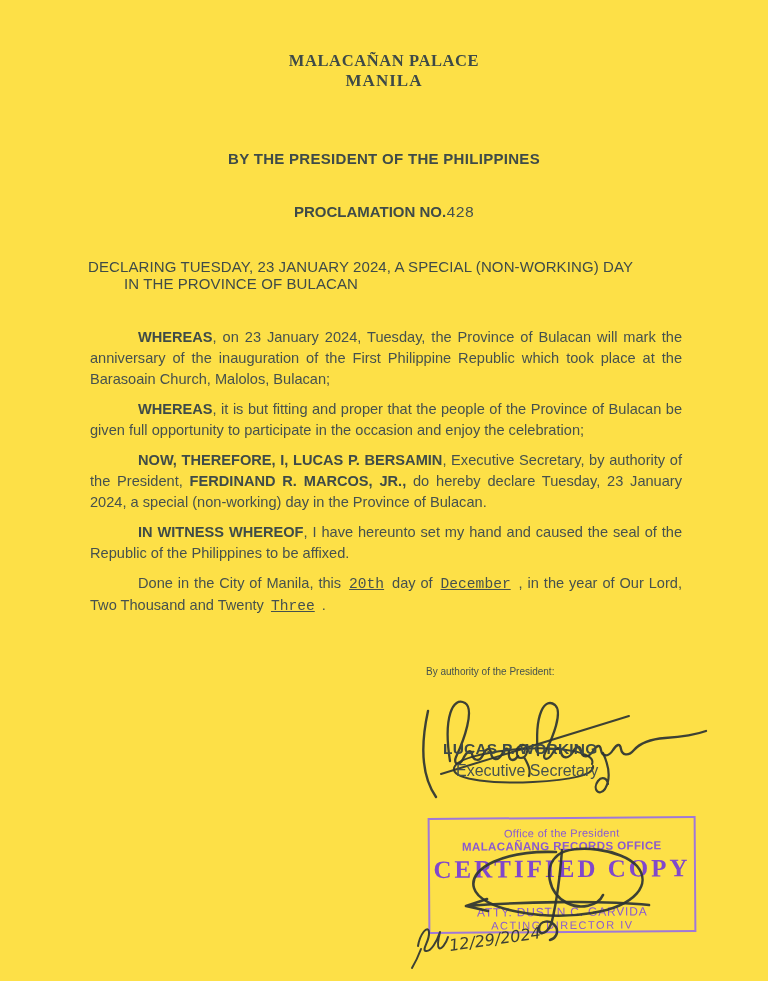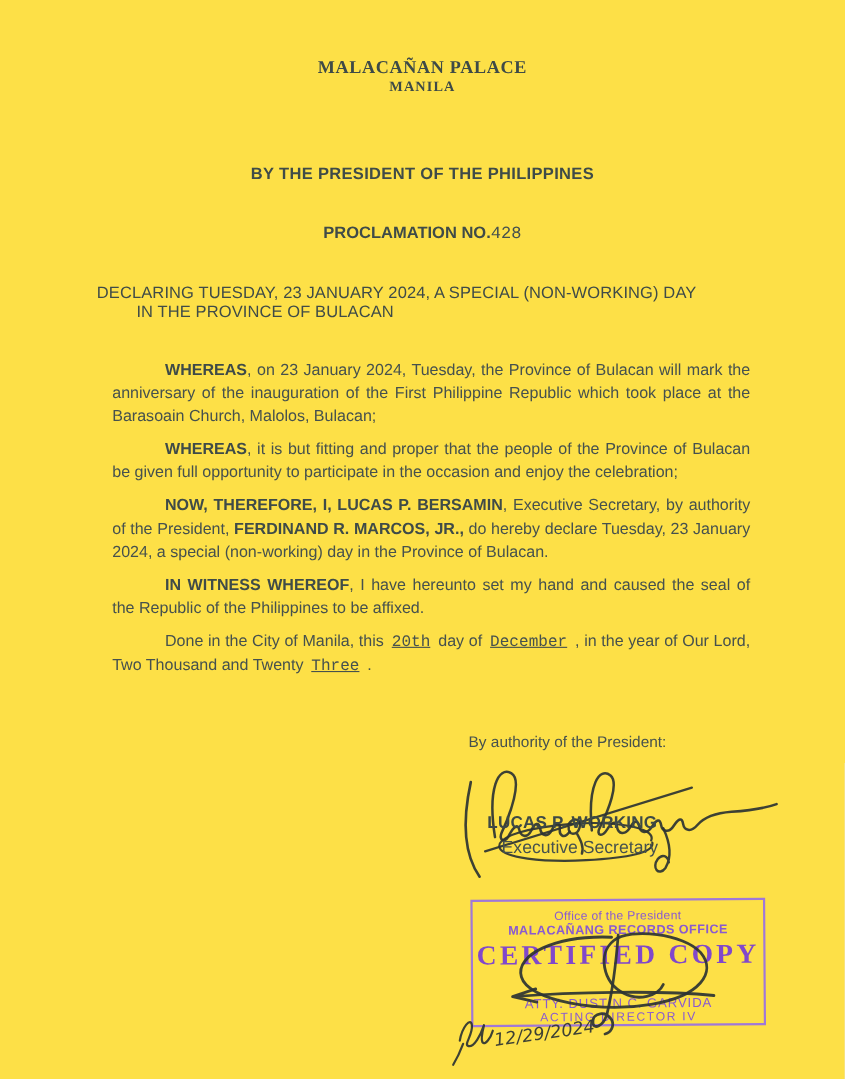--- a/index.html
+++ b/index.html
@@ -12,32 +12,32 @@
     font-family:"Liberation Sans",sans-serif;
     color:#46514e;
   }
   .abs{position:absolute;}
   .center{left:0;right:0;text-align:center;}
   .serif{font-family:"Liberation Serif",serif;}
   .mono{font-family:"Liberation Mono",monospace;padding:0 3px;text-decoration:underline;}
   .b{font-weight:bold;color:#3f4b48;}
 
   .palace{top:51px;font-size:16.5px;font-weight:bold;letter-spacing:.6px;color:#3e4a47;}
-  .manila{top:71px;font-size:13px;font-weight:bold;letter-spacing:1px;color:#3e4a47;}
+  .manila{top:71px;font-size:17px;font-weight:bold;letter-spacing:1px;color:#3e4a47;}
   .byline{top:150px;font-size:15px;font-weight:bold;letter-spacing:.3px;color:#3f4b48;}
   .procline{top:203px;font-size:15px;font-weight:bold;color:#3f4b48;}
   .procline .num{font-family:"Liberation Mono",monospace;font-weight:normal;font-size:15.5px;color:#46514e;}
 
   .title{left:88px;top:258px;width:600px;font-size:15px;font-weight:normal;color:#3f4b48;line-height:17px;letter-spacing:.1px;}
   .title .l2{padding-left:36px;}
 
   .bodycol{left:90px;top:327px;width:592px;font-size:14.6px;line-height:21px;text-align:justify;}
-  .bodycol p{margin:0 0 9px 12px;text-indent:48px;}
+  .bodycol p{margin:0 0 9px 0;text-indent:48px;}
 
-  .authority{left:426px;top:666px;font-size:14px;}
+  .authority{left:426px;top:666px;font-size:10px;}
   .signame{left:443px;top:740px;font-size:15.5px;font-weight:bold;letter-spacing:.2px;color:#3d4946;}
   .sigtitle{left:456px;top:762px;font-size:16px;}
 
   .sig-svg{left:400px;top:690px;}
   .scribble-svg{left:400px;top:812px;}
 
   .stamp{
     left:428px;top:817px;width:264px;height:112px;
     border:2.5px solid #a078d8;
     text-align:center;color:#8a5ad0;

